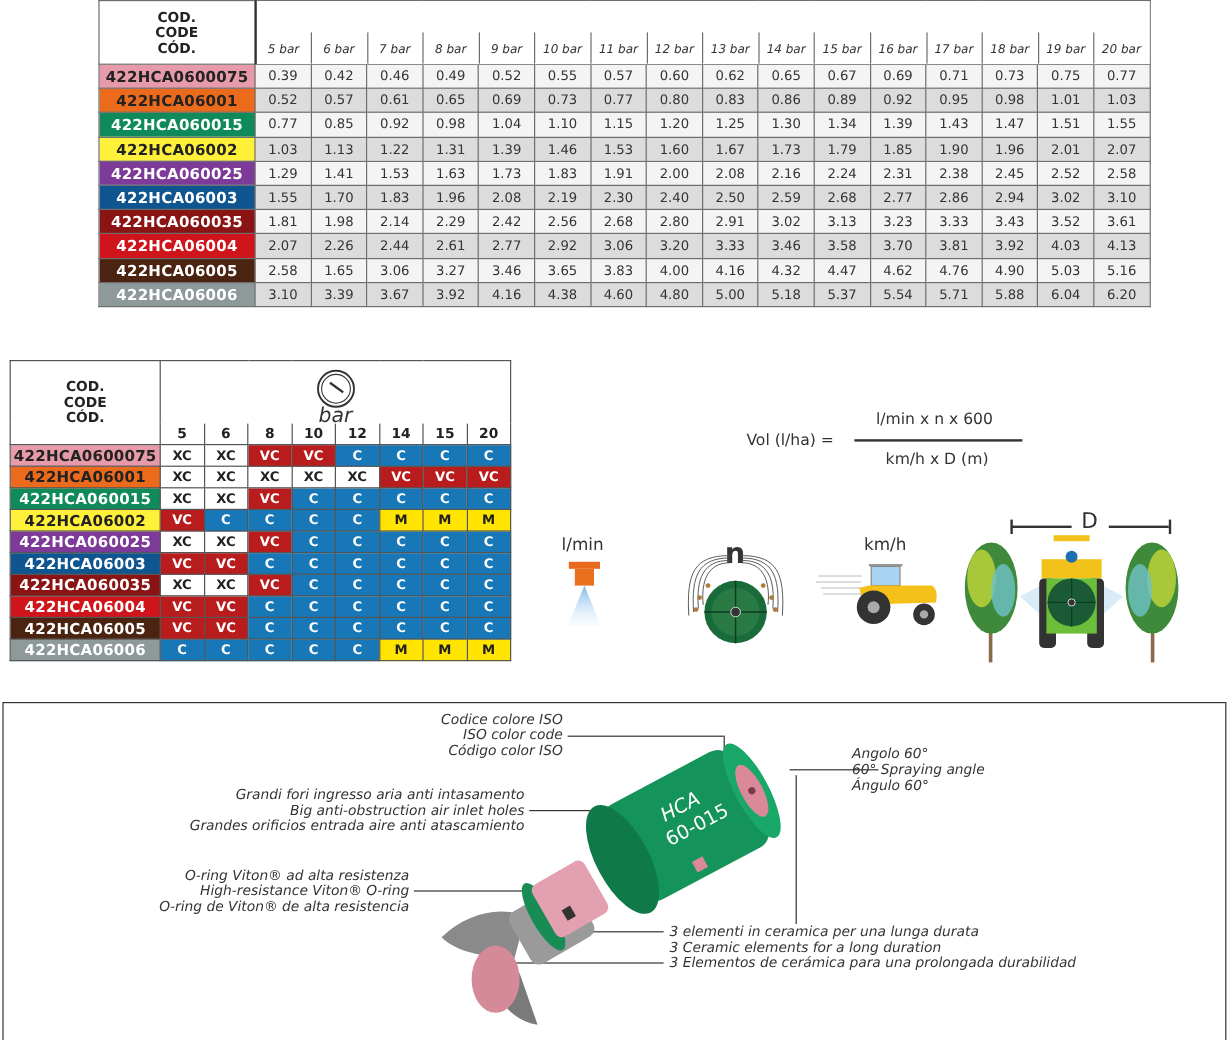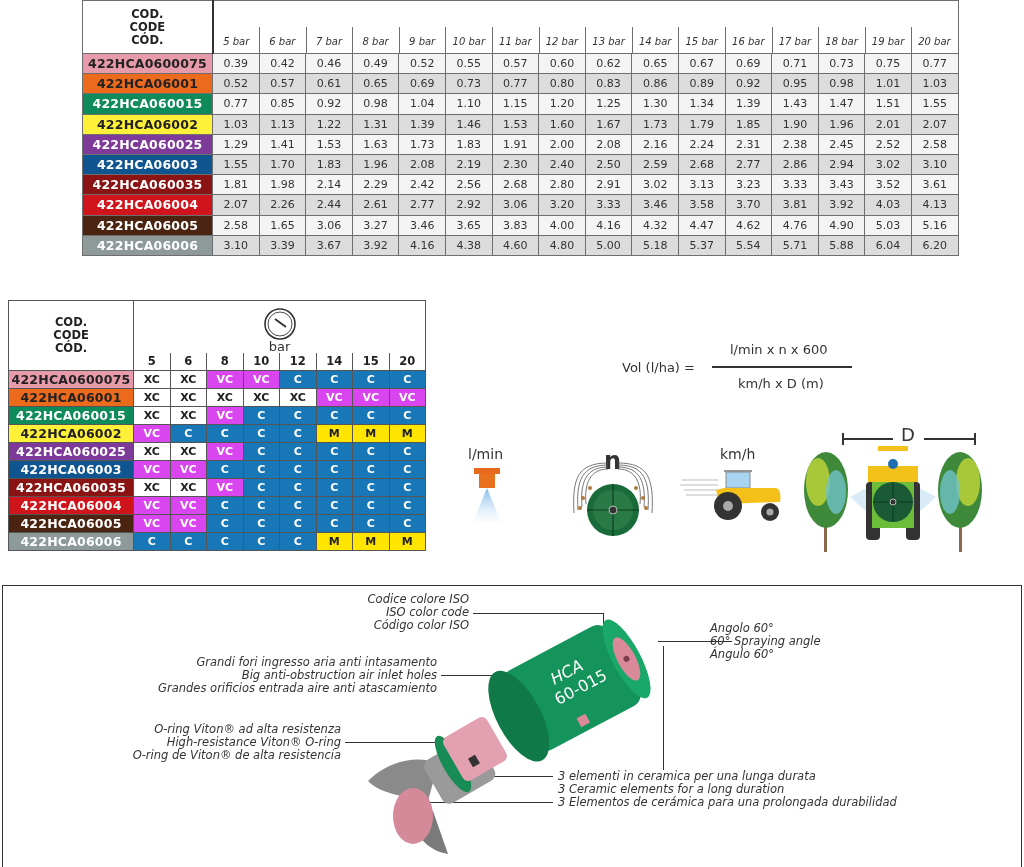--- a/index.html
+++ b/index.html
@@ -40,21 +40,21 @@
     background: #fff; vertical-align: middle; height: 70px;
   }
   #t2 .gauge-cell { background: #fff; border-bottom: none; height: 52px; vertical-align: bottom; }
   #t2 .bar-col {
     width: 36.5px; font-weight: bold; font-size: 11.5px; color: #222; background: #fff;
     border-top: none; height: 18px;
   }
   #t2 .code-cell { font-weight: bold; font-size: 12.5px; height: 18px; letter-spacing: 0.2px; }
   #t2 .cls { font-weight: bold; font-size: 11px; height: 18px; }
   .cls-XC { background: #ffffff; color: #222; }
-  .cls-VC { background: #d946ef; color: #ffffff; }
+  .cls-VC { background: #b91c1c; color: #ffffff; }
   .cls-C  { background: #1877b7; color: #ffffff; }
   .cls-M  { background: #ffe500; color: #222; }
 
   
   .formula { position: absolute; left: 622px; top: 338px; font-size: 13px; color: #333; }
   .formula .lhs { position: absolute; left: 0; top: 22px; white-space: nowrap; }
   .formula .num { position: absolute; left: 108px; top: 4px; white-space: nowrap; }
   .formula .bar { position: absolute; left: 90px; top: 28px; width: 140px; height: 1.5px; background: #333; }
   .formula .den { position: absolute; left: 116px; top: 38px; white-space: nowrap; }
 
@@ -301,21 +301,21 @@
         <div>COD.</div>
         <div>CODE</div>
         <div>CÓD.</div>
       </th>
       <th class="gauge-cell" colspan="8">
         <svg width="34" height="34" viewBox="0 0 34 34" style="display:block;margin:2px auto 0;">
           <circle cx="17" cy="17" r="15" fill="#fff" stroke="#333" stroke-width="1.6"></circle>
           <circle cx="17" cy="17" r="12" fill="none" stroke="#333" stroke-width="0.9"></circle>
           <line x1="12" y1="12" x2="23" y2="20" stroke="#333" stroke-width="2"></line>
         </svg>
-        <div style="font-size:13px;font-weight:normal;color:#333;line-height:12px;">bar</div>
+        <div style="font-size:17px;font-weight:normal;color:#333;line-height:12px;font-style:italic;">bar</div>
       </th>
     </tr>
     <tr id="t2-head2">
         <th class="bar-col">5</th>
         <th class="bar-col">6</th>
         <th class="bar-col">8</th>
         <th class="bar-col">10</th>
         <th class="bar-col">12</th>
         <th class="bar-col">14</th>
         <th class="bar-col">15</th>

